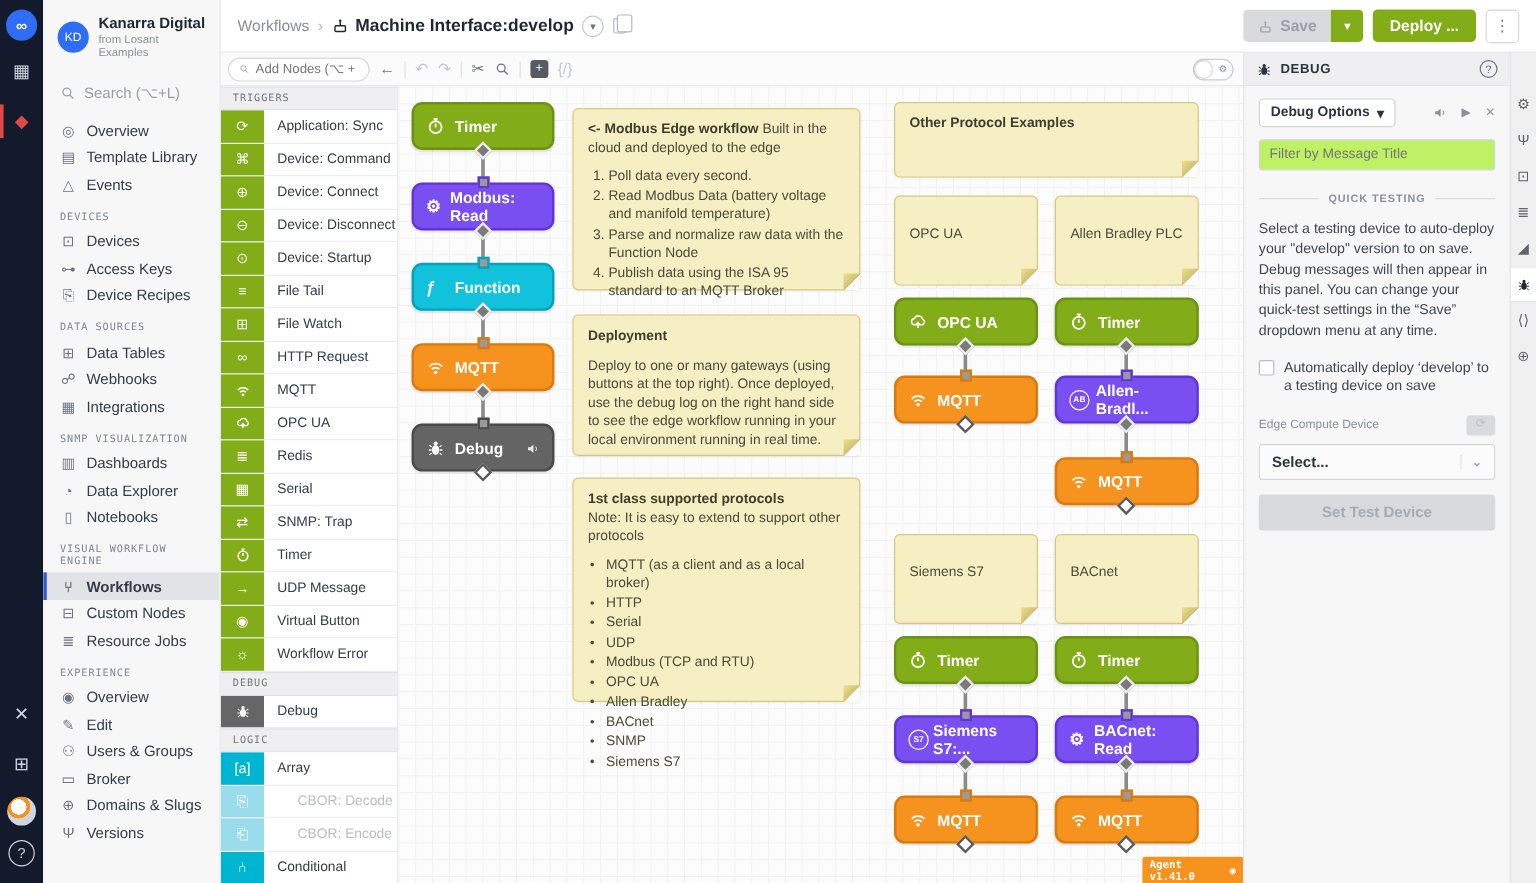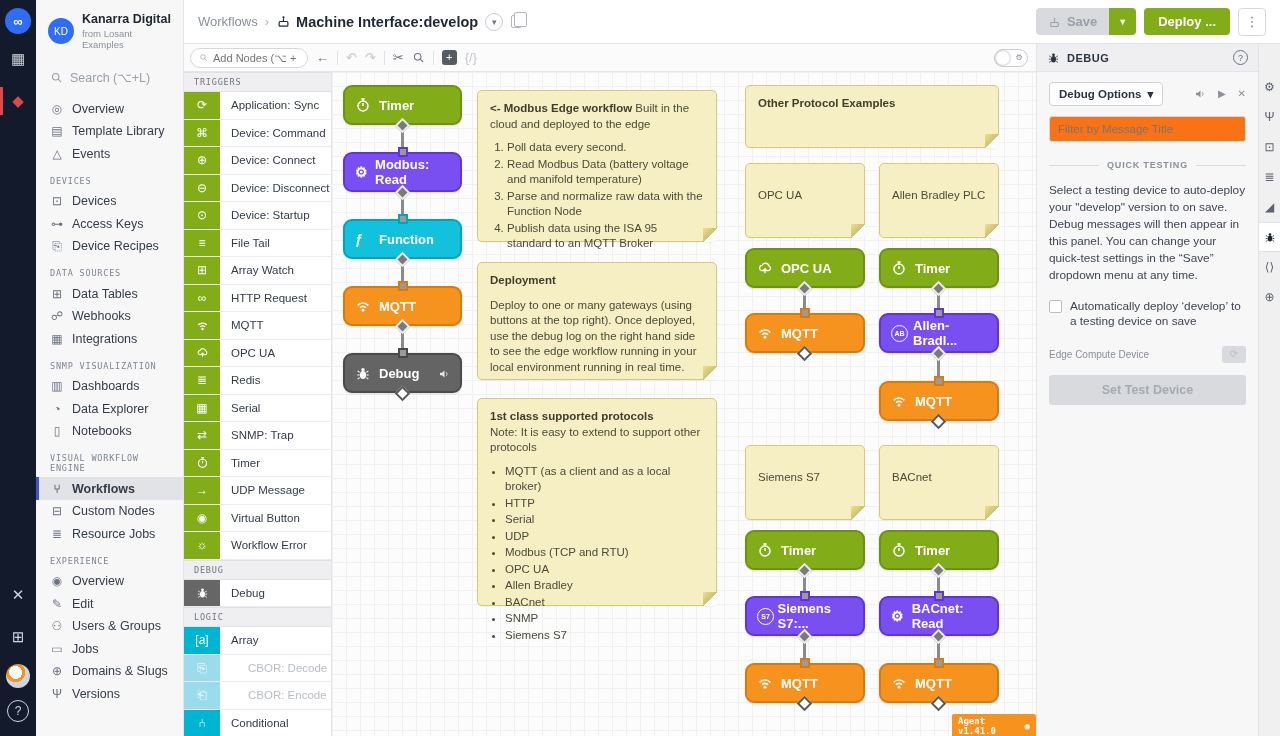--- a/index.html
+++ b/index.html
@@ -99,21 +99,21 @@
   #dbg-head { position:absolute; left:1036px; top:44px; width:222px; height:28px; background:#efeff1; border-bottom:1px solid #e3e5e8; border-left:1px solid #e3e5e8; display:flex; align-items:center; gap:7px; padding:0 10px; }
   #dbg-head .t { font-size:11px; font-weight:bold; letter-spacing:.5px; color:#2b3440; }
   #dbg-head svg { width:13px; height:13px; color:#2b3440; }
   .dbg-help { margin-left:auto; width:15px; height:15px; border:1.2px solid #6b7280; border-radius:50%; font-size:9px; color:#6b7280; display:flex; align-items:center; justify-content:center; cursor:pointer; }
   #dbg-panel { position:absolute; left:1036px; top:72px; width:222px; height:664px; background:#f7f7f8; border-left:1px solid #e3e5e8; padding:10px 12px; }
   .dbg-row1 { display:flex; align-items:center; gap:10px; }
   .btn-dbgopt { background:#fff; border:1px solid #cfd2d6; border-radius:4px; font-size:11.5px; font-weight:bold; color:#2b3440; padding:4px 9px; cursor:pointer; display:flex; gap:6px; align-items:center; }
   .dbg-mini { margin-left:auto; display:flex; gap:12px; color:#8a9099; font-size:10px; align-items:center; }
   .dbg-mini svg { width:12px; height:12px; }
   .dbg-mini span { cursor:pointer; }
-  .filter-input { margin-top:10px; width:100%; height:26px; background:#f97316; border:1px solid #d5d7da; border-radius:3px; font-size:11.5px; padding:0 8px; color:#444; outline:none; font-family:"Liberation Sans",sans-serif; }
+  .filter-input { margin-top:10px; width:100%; height:26px; background:#bef264; border:1px solid #d5d7da; border-radius:3px; font-size:11.5px; padding:0 8px; color:#444; outline:none; font-family:"Liberation Sans",sans-serif; }
   .quick-div { display:flex; align-items:center; gap:8px; margin:18px 0 12px; color:#8a9099; font-size:9px; font-weight:bold; letter-spacing:.8px; }
   .quick-div::before,.quick-div::after { content:""; flex:1; border-top:1px solid #d9dbde; }
   .dbg-desc { font-size:11.8px; color:#3f4650; line-height:1.45; }
   .dbg-check { display:flex; gap:8px; margin-top:14px; font-size:11.8px; color:#3f4650; line-height:1.35; cursor:pointer; }
   .cbox { width:13px; height:13px; min-width:13px; border:1px solid #b9bec5; background:#fff; border-radius:2px; margin-top:1px; }
   .dev-label-row { display:flex; align-items:center; margin-top:16px; }
   .dev-label { font-size:10px; color:#8a9099; }
   .dev-refresh { margin-left:auto; width:24px; height:17px; background:#d8dadd; border-radius:3px; color:#b9bec5; font-size:10px; text-align:center; line-height:16px; cursor:pointer; }
   .dev-select { margin-top:7px; height:30px; background:#fbfbfc; border:1px solid #d5d7da; border-radius:3px; display:flex; align-items:center; padding:0 10px; font-size:12.5px; font-weight:bold; color:#2b3440; cursor:pointer; }
   .dev-select .chev { margin-left:auto; color:#9aa0a8; border-left:1px solid #e0e2e5; padding-left:9px; font-size:10px; }
@@ -263,21 +263,21 @@
       <div class="nav-item">
         <span class="nav-ic">✎</span>
         <span>Edit</span>
       </div>
       <div class="nav-item">
         <span class="nav-ic">⚇</span>
         <span>Users &amp; Groups</span>
       </div>
       <div class="nav-item">
         <span class="nav-ic">▭</span>
-        <span>Jobs</span>
+        <span>Broker</span>
       </div>
       <div class="nav-item">
         <span class="nav-ic">⊕</span>
         <span>Domains &amp; Slugs</span>
       </div>
       <div class="nav-item">
         <span class="nav-ic">Ψ</span>
         <span>Versions</span>
       </div>
     </div>
@@ -355,21 +355,21 @@
     <div class="pal-item">
       <div class="pal-ic bg-green">⊙</div>
       <span class="pal-lb">Device: Startup</span>
     </div>
     <div class="pal-item">
       <div class="pal-ic bg-green">≡</div>
       <span class="pal-lb">File Tail</span>
     </div>
     <div class="pal-item">
       <div class="pal-ic bg-green">⊞</div>
-      <span class="pal-lb">Array Watch</span>
+      <span class="pal-lb">File Watch</span>
     </div>
     <div class="pal-item">
       <div class="pal-ic bg-green">∞</div>
       <span class="pal-lb">HTTP Request</span>
     </div>
     <div class="pal-item">
       <div class="pal-ic bg-green">
         <svg class="ic" width="13" height="13">
           <use href="#i-wifi"></use>
         </svg>
@@ -451,21 +451,21 @@
         <li>Poll data every second.</li>
         <li>Read Modbus Data (battery voltage and manifold temperature)</li>
         <li>Parse and normalize raw data with the Function Node</li>
         <li>Publish data using the ISA 95 standard to an MQTT Broker</li>
       </ol>
   </div>
   <div class="note" style="left:145px;top:190px;width:240px;height:118px">
     <b>Deployment</b>
     <div style="margin-top:9px">Deploy to one or many gateways (using buttons at the top right). Once deployed, use the debug log on the right hand side to see the edge workflow running in your local environment running in real time.</div>
   </div>
-  <div class="note" style="left:145px;top:326px;width:240px;height:208px">
+  <div class="note" style="left:145px;top:326px;width:240px;height:187px">
     <b>1st class supported protocols</b>
     <div>Note: It is easy to extend to support other protocols</div>
     <ul>
         <li>MQTT (as a client and as a local broker)</li>
         <li>HTTP</li>
         <li>Serial</li>
         <li>UDP</li>
         <li>Modbus (TCP and RTU)</li>
         <li>OPC UA</li>
         <li>Allen Bradley</li>
@@ -674,20 +674,24 @@
   <div class="quick-div">QUICK TESTING</div>
   <div class="dbg-desc">Select a testing device to auto-deploy your "develop" version to on save. Debug messages will then appear in this panel. You can change your quick-test settings in the “Save” dropdown menu at any time.</div>
   <div class="dbg-check">
     <span class="cbox"></span>
     <span>Automatically deploy ‘develop’ to a testing device on save</span>
   </div>
   <div class="dev-label-row">
     <span class="dev-label">Edge Compute Device</span>
     <span class="dev-refresh">⟳</span>
   </div>
+  <div class="dev-select">
+    <span>Select...</span>
+    <span class="chev">⌄</span>
+  </div>
   <button class="btn-settest" disabled="">Set Test Device</button>
 </div>
 
 <div id="strip">
     <div class="strip-item">⚙</div>
     <div class="strip-item">Ψ</div>
     <div class="strip-item">⊡</div>
     <div class="strip-item">≣</div>
     <div class="strip-item">◢</div>
     <div class="strip-item active">

